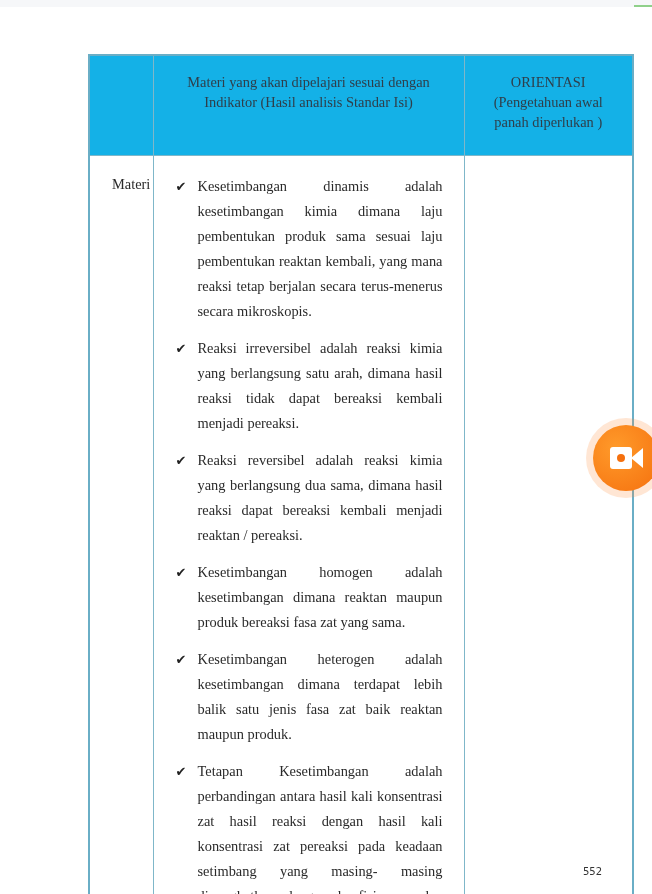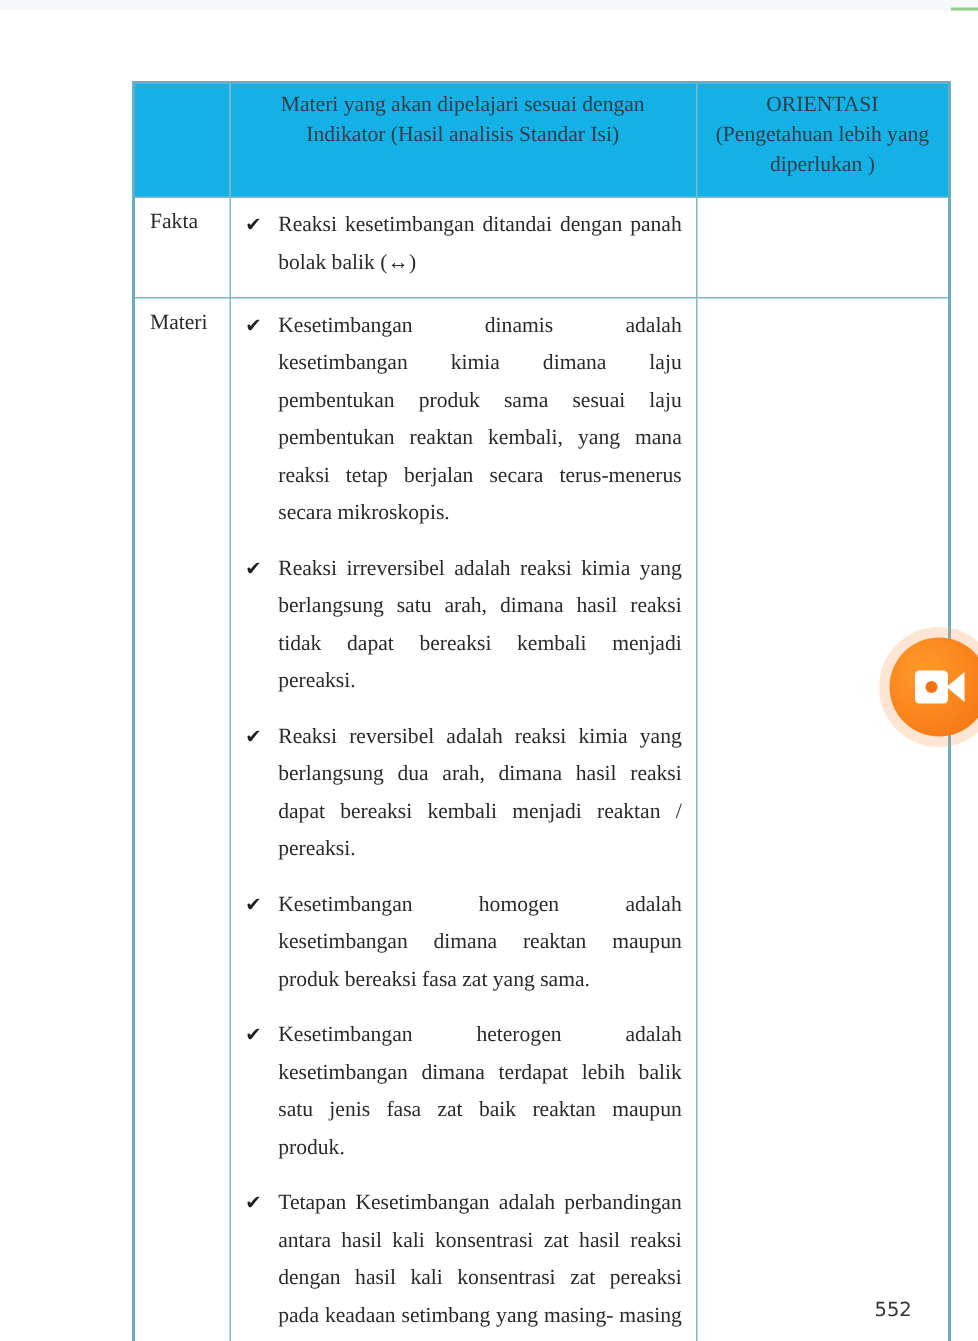--- a/index.html
+++ b/index.html
@@ -19,21 +19,21 @@
     }
     table.doc {
       position: absolute; left: 88px; top: 54px;
       width: 546px; border-collapse: collapse;
       table-layout: fixed;
       font-size: 14.4px;
     }
     table.doc td, table.doc th {
       border: 1px solid #7fb7c9;
       vertical-align: top;
-      padding: 4px;
+      padding: 16px;
     }
     table.doc { border: 2px solid #6aaec6; }
     .col1 { width: 64px; }
     .col2 { width: 311px; }
     .col3 { width: 169px; }
     thead th {
       background: #14b1e7;
       color: #2f3e4a;
       font-weight: normal;
       height: 67px;
@@ -53,21 +53,21 @@
     .item:last-child { margin-bottom: 6px; }
     .check {
       width: 22px; flex: 0 0 22px; font-size: 13px;
       font-family: "DejaVu Sans", sans-serif; line-height: 25px;
       color: #222;
     }
     .item-text { flex: 1; text-align: justify; }
     .row-fakta td { height: 55px; }
     .page-num {
       position: absolute; left: 583px; top: 866px;
-      font-family: "DejaVu Sans", sans-serif; font-size: 13px; color: #333;
+      font-family: "DejaVu Sans", sans-serif; font-size: 10px; color: #333;
     }
     .video-btn {
       position: absolute; left: 586px; top: 418px;
       width: 80px; height: 80px; border-radius: 50%;
       background: rgba(255, 140, 60, 0.22);
     }
     .video-btn-inner {
       position: absolute; left: 7px; top: 7px; width: 66px; height: 66px;
       border-radius: 50%;
       background: radial-gradient(circle at 35% 35%, #ff9a2a, #f5700e);
@@ -101,56 +101,42 @@
     </colgroup>
   <thead>
     <tr>
       <th>
           <div class="hdr-text"></div>
         </th>
       <th>
           <div class="hdr-text">Materi yang akan dipelajari sesuai dengan Indikator (Hasil analisis Standar Isi)</div>
         </th>
       <th>
-          <div class="hdr-text">ORIENTASI (Pengetahuan lebih yang diperlukan )</div>
+          <div class="hdr-text">ORIENTASI (Pengetahuan awal panah diperlukan )</div>
         </th>
     </tr>
   </thead>
   <tbody>
-    <tr class="row-fakta">
-      <td>
-          <div class="cat">Fakta</div>
-        </td>
-      <td>
-        <div class="items">
-          <div class="item">
-            <span class="check">✔</span>
-            <span class="item-text">Reaksi kesetimbangan ditandai dengan panah bolak balik (↔)</span>
-          </div>
-        </div>
-      </td>
-      <td></td>
-    </tr>
     <tr>
       <td>
           <div class="cat">Materi</div>
         </td>
       <td>
         <div class="items">
           <div class="item">
             <span class="check">✔</span>
             <span class="item-text">Kesetimbangan dinamis adalah kesetimbangan kimia dimana laju pembentukan produk sama sesuai laju pembentukan reaktan kembali, yang mana reaksi tetap berjalan secara terus-menerus secara mikroskopis.</span>
           </div>
           <div class="item">
             <span class="check">✔</span>
             <span class="item-text">Reaksi irreversibel adalah reaksi kimia yang berlangsung satu arah, dimana hasil reaksi tidak dapat bereaksi kembali menjadi pereaksi.</span>
           </div>
           <div class="item">
             <span class="check">✔</span>
-            <span class="item-text">Reaksi reversibel adalah reaksi kimia yang berlangsung dua arah, dimana hasil reaksi dapat bereaksi kembali menjadi reaktan / pereaksi.</span>
+            <span class="item-text">Reaksi reversibel adalah reaksi kimia yang berlangsung dua sama, dimana hasil reaksi dapat bereaksi kembali menjadi reaktan / pereaksi.</span>
           </div>
           <div class="item">
             <span class="check">✔</span>
             <span class="item-text">Kesetimbangan homogen adalah kesetimbangan dimana reaktan maupun produk bereaksi fasa zat yang sama.</span>
           </div>
           <div class="item">
             <span class="check">✔</span>
             <span class="item-text">Kesetimbangan heterogen adalah kesetimbangan dimana terdapat lebih balik satu jenis fasa zat baik reaktan maupun produk.</span>
           </div>
           <div class="item">

